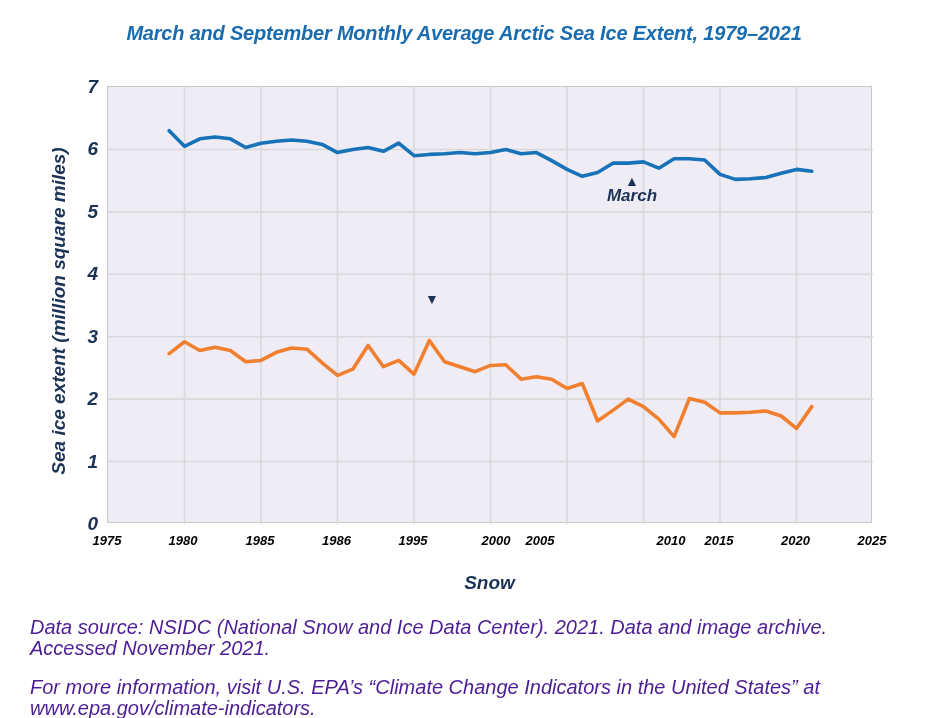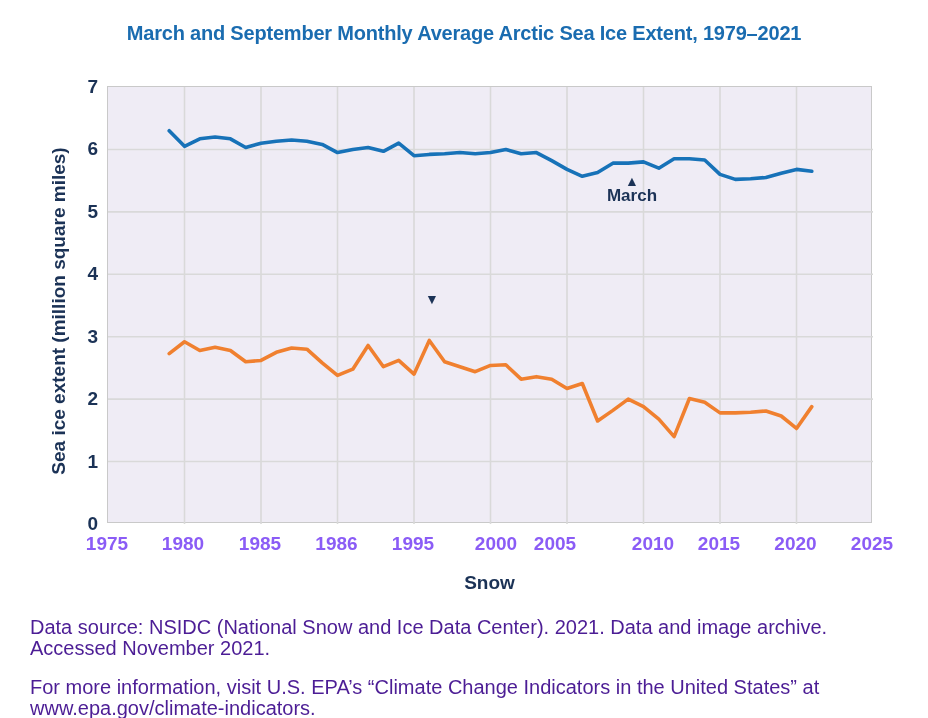--- a/index.html
+++ b/index.html
@@ -13,20 +13,21 @@
     font-family: "Liberation Sans", sans-serif;
     overflow: hidden;
     position: relative;
   }
 
   #figure {
     position: absolute;
     left: 0; top: 0;
     width: 839px;
     height: 718px;
+    font-style: italic;
   }
 
   
   #chart-title {
     position: absolute;
     left: 0;
     top: 22px;
     width: 928px;
     text-align: center;
     font-size: 20px;
@@ -96,23 +97,23 @@
     left: 50px;
     top: 86px;
     width: 48px;
     height: 437px;
   }
   .xtick {
     position: absolute;
     width: 80px;
     margin-left: -40px;
     text-align: center;
-    font-size: 19px;
-    font-weight: bold;
-    color: #8b5cf6;
+    font-size: 13px;
+    font-weight: bold;
+    color: #000000;
     line-height: 1;
   }
   #xtick-layer {
     position: absolute;
     left: 107px;
     top: 534px;
     width: 765px;
     height: 26px;
   }
 
@@ -207,22 +208,22 @@
     </svg>
   </div>
 
   <div id="xtick-layer">
       <div class="xtick" style="left: 0px;">1975</div>
       <div class="xtick" style="left: 76px;">1980</div>
       <div class="xtick" style="left: 153px;">1985</div>
       <div class="xtick" style="left: 229.5px;">1986</div>
       <div class="xtick" style="left: 306px;">1995</div>
       <div class="xtick" style="left: 389px;">2000</div>
-      <div class="xtick" style="left: 448px;">2005</div>
-      <div class="xtick" style="left: 546px;">2010</div>
+      <div class="xtick" style="left: 433px;">2005</div>
+      <div class="xtick" style="left: 564px;">2010</div>
       <div class="xtick" style="left: 612px;">2015</div>
       <div class="xtick" style="left: 688.5px;">2020</div>
       <div class="xtick" style="left: 765px;">2025</div>
     </div>
 
   <div id="xlabel">Snow</div>
 
   <div class="series-annotation" id="annotation-march">
     <span class="ann-arrow">▲</span>
     <span class="ann-text">March</span>

